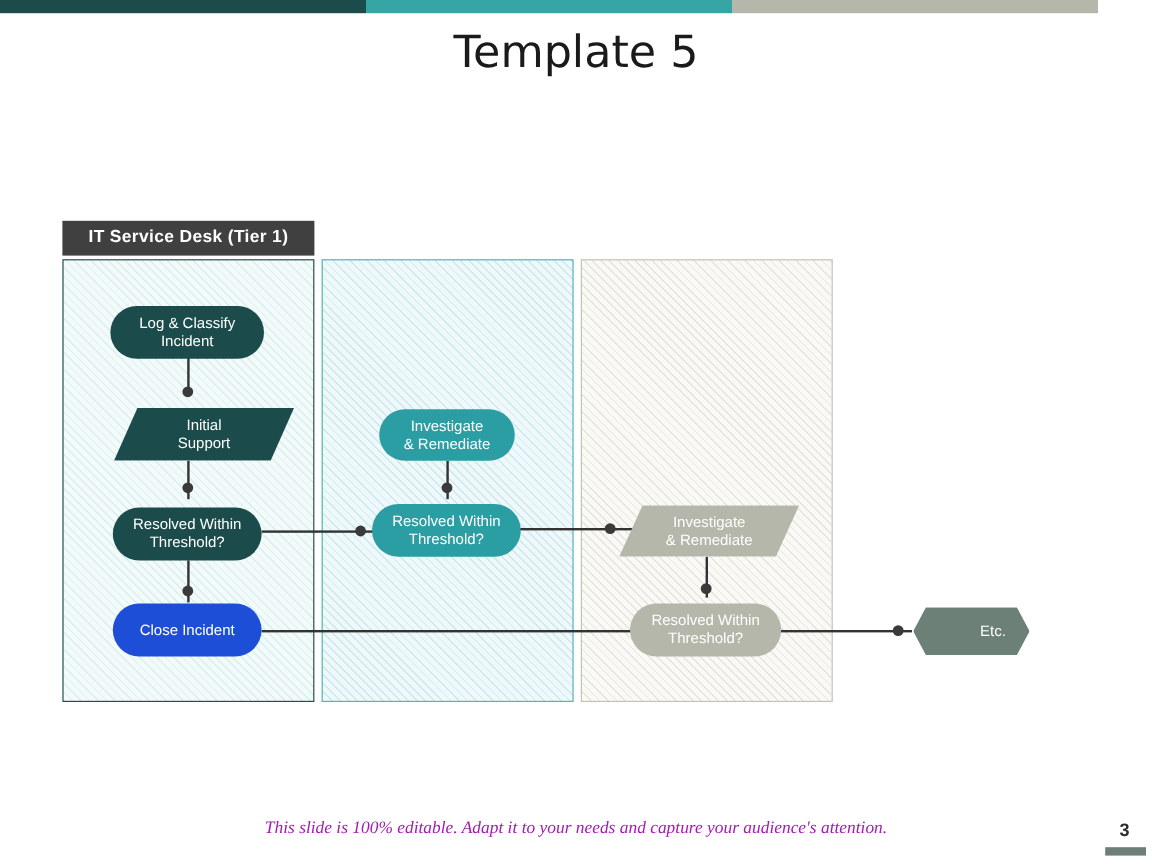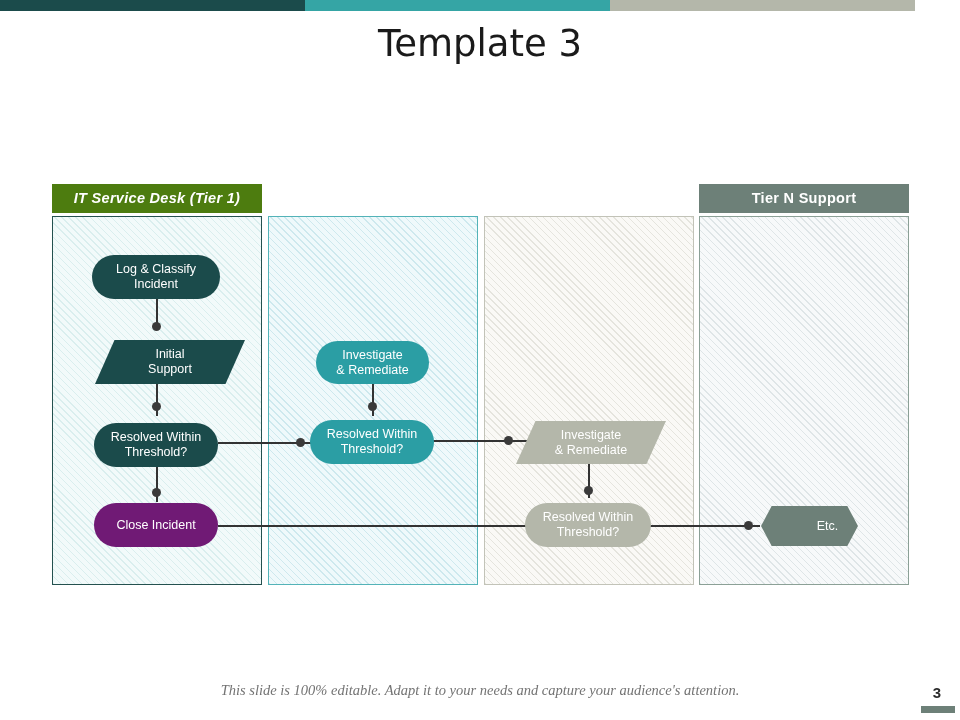--- a/index.html
+++ b/index.html
@@ -134,21 +134,21 @@
 
   
   #footer-note {
     position: absolute;
     top: 682px;
     left: 0;
     width: 960px;
     text-align: center;
     font-size: 14.5px;
     font-style: italic;
-    color: #737373;
+    color: #a21caf;
     font-family: "Liberation Serif", serif;
   }
   #page-number {
     position: absolute;
     left: 925px;
     top: 684px;
     width: 24px;
     text-align: center;
     font-size: 15px;
     font-weight: bold;
@@ -165,41 +165,37 @@
 </style>
 </head>
 <body>
 
 <div id="top-bar">
   <div class="seg" id="seg-dark"></div>
   <div class="seg" id="seg-teal"></div>
   <div class="seg" id="seg-gray"></div>
 </div>
 
-<div id="slide-title">Template 3</div>
+<div id="slide-title">Template 5</div>
 
 <div id="diagram">
 
   <div class="lane" style="left:52px; top:184px; width:210px; height:401px;">
-    <div class="lane-header" style="background:#4d7c0f;font-style:italic;">IT Service Desk (Tier 1)</div>
+    <div class="lane-header" style="background:#404040;">IT Service Desk (Tier 1)</div>
     <div class="lane-body hatch-teal1" style="height:369px; border-color:#24514f;"></div>
   </div>
 
   <div class="lane" style="left:268px; top:184px; width:210px; height:401px;">
     <div class="lane-body hatch-teal2" style="height:369px; border-color:#53b3b8;"></div>
   </div>
 
   <div class="lane" style="left:484px; top:184px; width:210px; height:401px;">
     <div class="lane-body hatch-gray3" style="height:369px; border-color:#c2c3b8;"></div>
   </div>
 
-  <div class="lane" style="left:699px; top:184px; width:210px; height:401px;">
-    <div class="lane-header" style="background:#6d8078;">Tier N Support</div>
-    <div class="lane-body hatch-sageN" style="height:369px; border-color:#8ba096;"></div>
-  </div>
 
   <div class="conn conn-v" style="left:156px; top:298px; height:32px;"></div>
   <div class="dot" style="left:152px; top:322px;"></div>
 
   <div class="conn conn-v" style="left:156px; top:384px; height:32px;"></div>
   <div class="dot" style="left:152px; top:402px;"></div>
 
   <div class="conn conn-v" style="left:156px; top:467px; height:35px;"></div>
   <div class="dot" style="left:152px; top:488px;"></div>
 
@@ -228,21 +224,21 @@
   <div class="node node-rounded" style="left:92px; top:255px; width:128px; height:44px; background:#1b4b4b;">
     <span style="white-space:pre-line;">Log &amp; Classify
 Incident</span>
   </div>
 
   <div class="node node-rounded" style="left:94px; top:423px; width:124px; height:44px; background:#1b4b4b;">
     <span style="white-space:pre-line;">Resolved  Within
 Threshold?</span>
   </div>
 
-  <div class="node node-rounded" style="left:94px; top:503px; width:124px; height:44px; background:#701a75;">
+  <div class="node node-rounded" style="left:94px; top:503px; width:124px; height:44px; background:#1d4ed8;">
     <span style="white-space:pre-line;">Close Incident</span>
   </div>
 
   <div class="node node-rounded" style="left:316px; top:341px; width:113px; height:43px; background:#2b9ea4;">
     <span style="white-space:pre-line;">Investigate
 &amp; Remediate</span>
   </div>
 
   <div class="node node-rounded" style="left:310px; top:420px; width:124px; height:44px; background:#2b9ea4;">
     <span style="white-space:pre-line;">Resolved  Within

